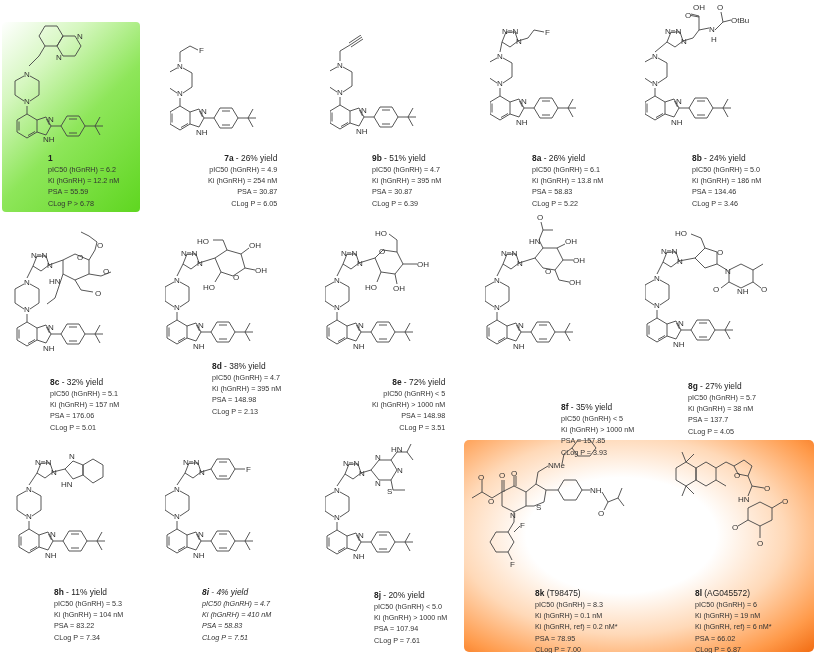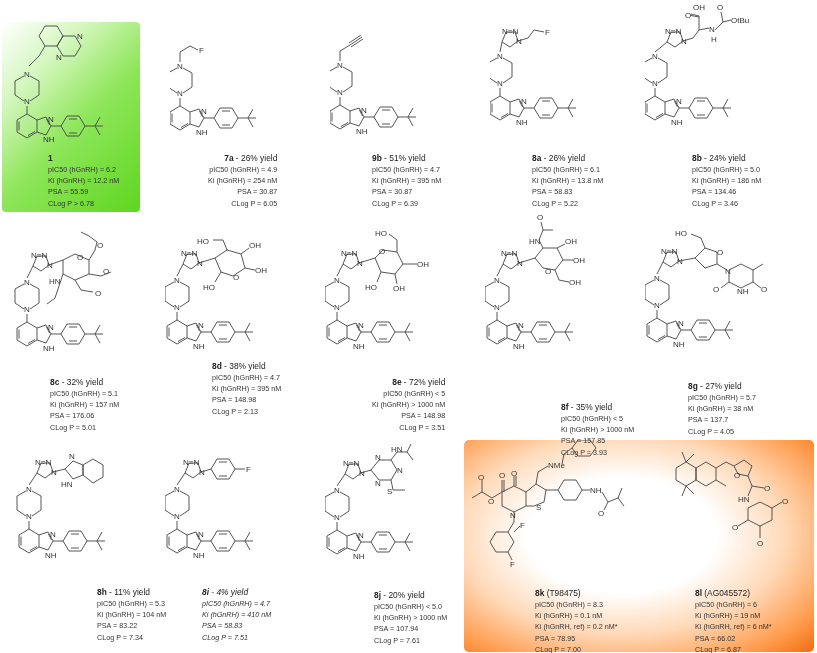--- a/index.html
+++ b/index.html
@@ -385,21 +385,21 @@
     <text x="46" y="30">N</text>
     <text x="64" y="14">N</text>
     <text x="56" y="42">HN</text>
     <text x="21" y="47">N</text>
     <text x="21" y="74">N</text>
     <use href="#core" x="24" y="76"></use>
     <text x="45" y="92">N</text>
     <text x="40" y="113">NH</text>
   </svg>
 </div>
-<div class="info" style="left:54px;top:586px;margin-left:43px;">
+<div class="info" style="left:54px;top:586px;">
   <div class="title"><b>8h</b><span> - 11% yield</span></div>
   <div>pIC50 (hGnRH) = 5.3</div>
   <div>Ki (hGnRH) = 104 nM</div>
   <div>PSA = 83.22</div>
   <div>CLog P = 7.34</div>
 </div>
 
 <div class="struct" style="left:165px;top:445px;">
   <svg width="140" height="140" viewBox="0 0 140 140">
     <g stroke="#444" stroke-width="0.9" fill="none">

